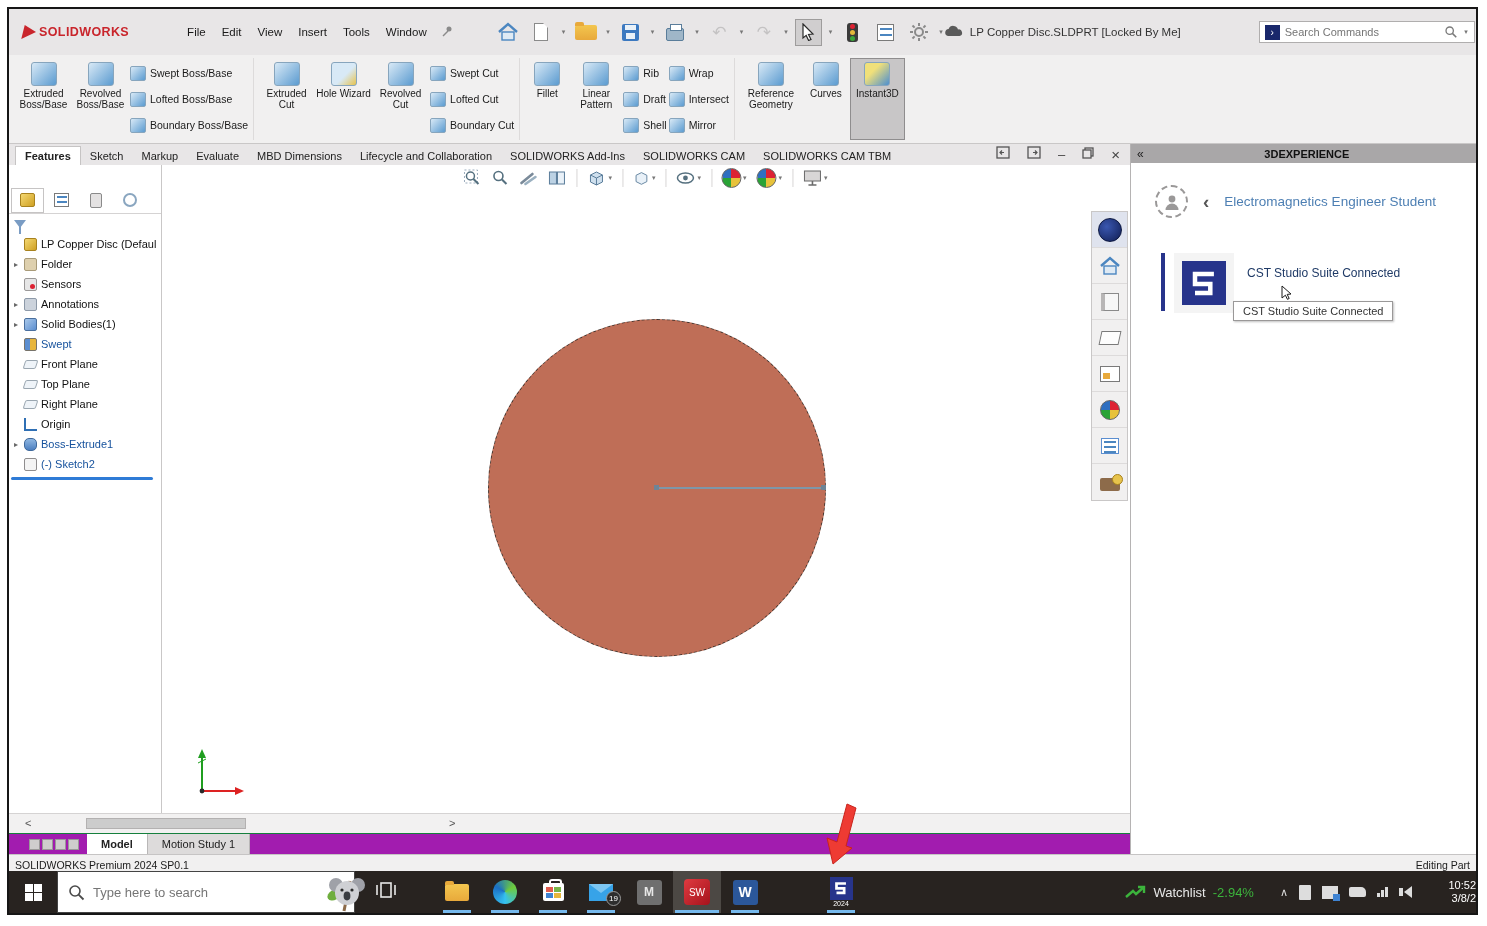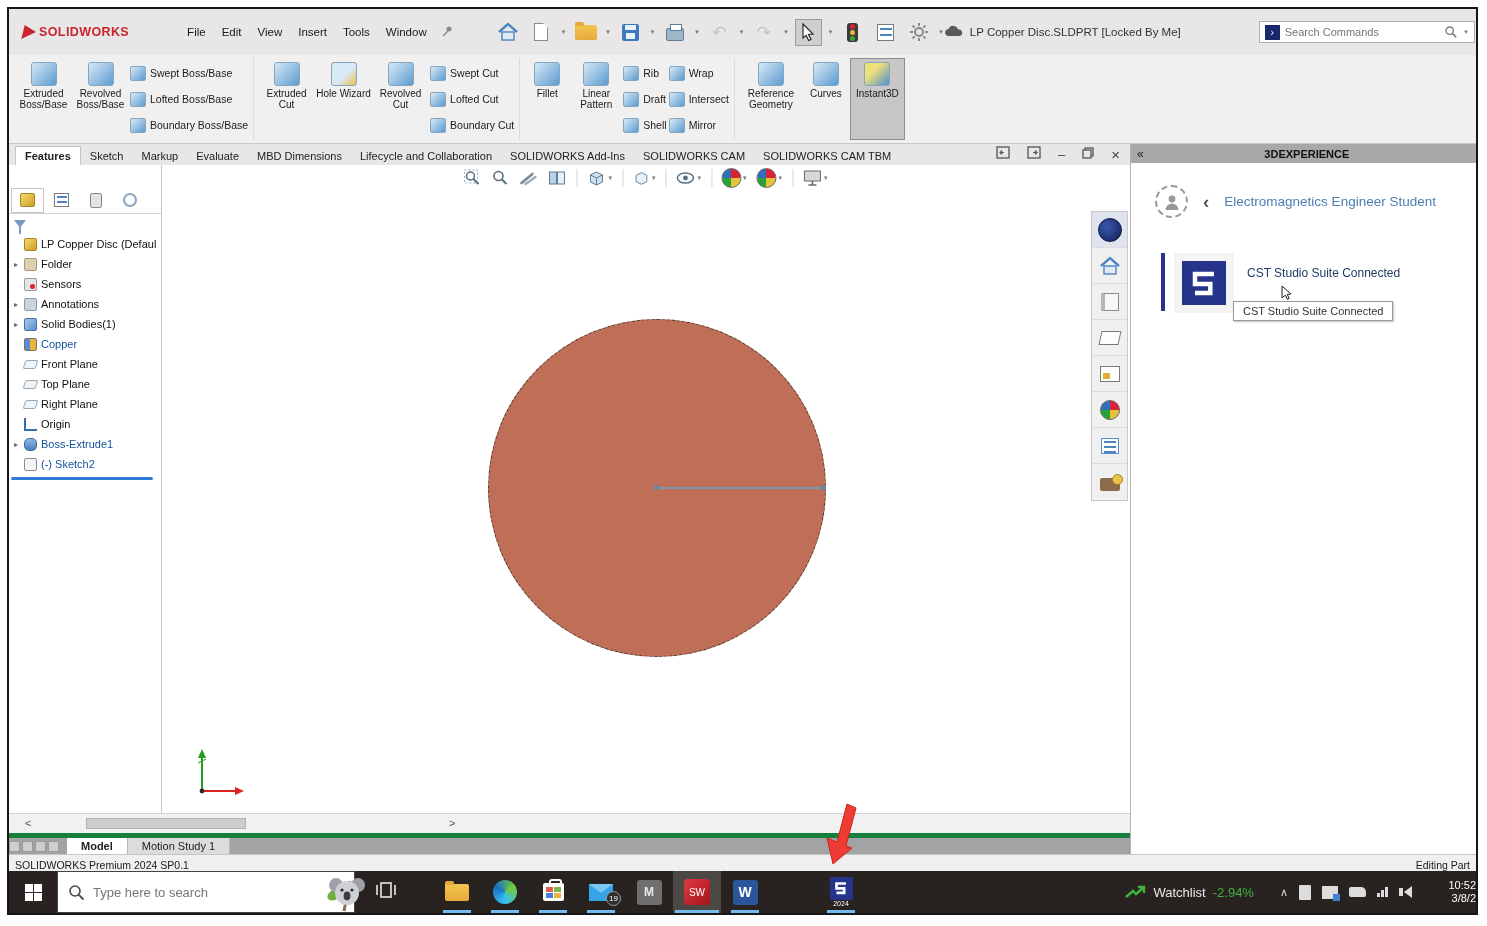--- a/index.html
+++ b/index.html
@@ -103,21 +103,21 @@
 .fold2{width:20px;height:14px;background:#fdfdfd;border:1px solid #7a7a7a;transform:skewX(-12deg)}
 .imgic{width:20px;height:16px;background:#fff;border:1px solid #7a7a7a;position:relative}
 .imgic:after{content:"";position:absolute;left:2px;bottom:2px;width:7px;height:6px;background:#e8a93b}
 .listic2{width:18px;height:16px;background:#fff;border:1px solid #5b8ed0;background-image:linear-gradient(#4b86c0 2px,transparent 2px);background-size:12px 5px;background-position:2px 2px;background-repeat:repeat-y}
 .toolbx{width:20px;height:13px;background:#8d6b4a;border-radius:2px;position:relative;margin-top:4px}
 .toolbx:after{content:"";position:absolute;right:-3px;top:-4px;width:9px;height:9px;border-radius:50%;background:#e7c34c;border:1px solid #a8821e}
 
 .hscroll{height:20px;background:#f2f1f1;border-top:1px solid #d5d3d3;position:relative;flex:none}
 .harrow{position:absolute;top:3px;font-size:11px;color:#555}
 .hthumb{position:absolute;left:77px;top:4px;width:160px;height:11px;background:#ccc;border:1px solid #b3b1b1}
-.modeltabs{height:21px;background:#a3a3a3;border-top:5px solid #15803d;display:flex;align-items:stretch;flex:none}
+.modeltabs{height:21px;background:#a21caf;border-top:1px solid #15803d;display:flex;align-items:stretch;padding-left:20px;flex:none}
 .splitboxes{display:flex;align-items:center;gap:2px;margin-right:8px}
 .splitbox{width:11px;height:11px;background:#cfcdcd;border:1px solid #9a9898}
 .mtab{font-size:11px;display:flex;align-items:center;padding:0 14px;color:#222}
 .mtab.active{background:#fff;font-weight:bold;border-right:1px solid #b9b7b7}
 .mtab.idle{background:#dddbdb;border-right:1px solid #b9b7b7}
 
 .rpanel{width:346px;border-left:1px solid #b5b3b3;display:flex;flex-direction:column;background:#fff;flex:none}
 .rheader{height:19px;background:#a9a7a8;display:flex;align-items:center;padding:0 6px;flex:none}
 .rheader .chev{color:#222;font-size:12px}
 .rtitle{flex:1;text-align:center;font-weight:bold;font-size:11px;color:#111}
@@ -462,21 +462,21 @@
             <span class="tlabel">Annotations</span>
           </div>
           <div class="trow">
             <span class="arrow">▸</span>
               <span class="ti cube"></span>
             <span class="tlabel">Solid Bodies(1)</span>
           </div>
           <div class="trow">
             <span class="sp"></span>
               <span class="ti mat"></span>
-            <span class="tlabel blue">Copper</span>
+            <span class="tlabel blue">Swept</span>
           </div>
           <div class="trow">
             <span class="sp"></span>
               <span class="ti plane"></span>
             <span class="tlabel">Front Plane</span>
           </div>
           <div class="trow">
             <span class="sp"></span>
               <span class="ti plane"></span>
             <span class="tlabel">Top Plane</span>

